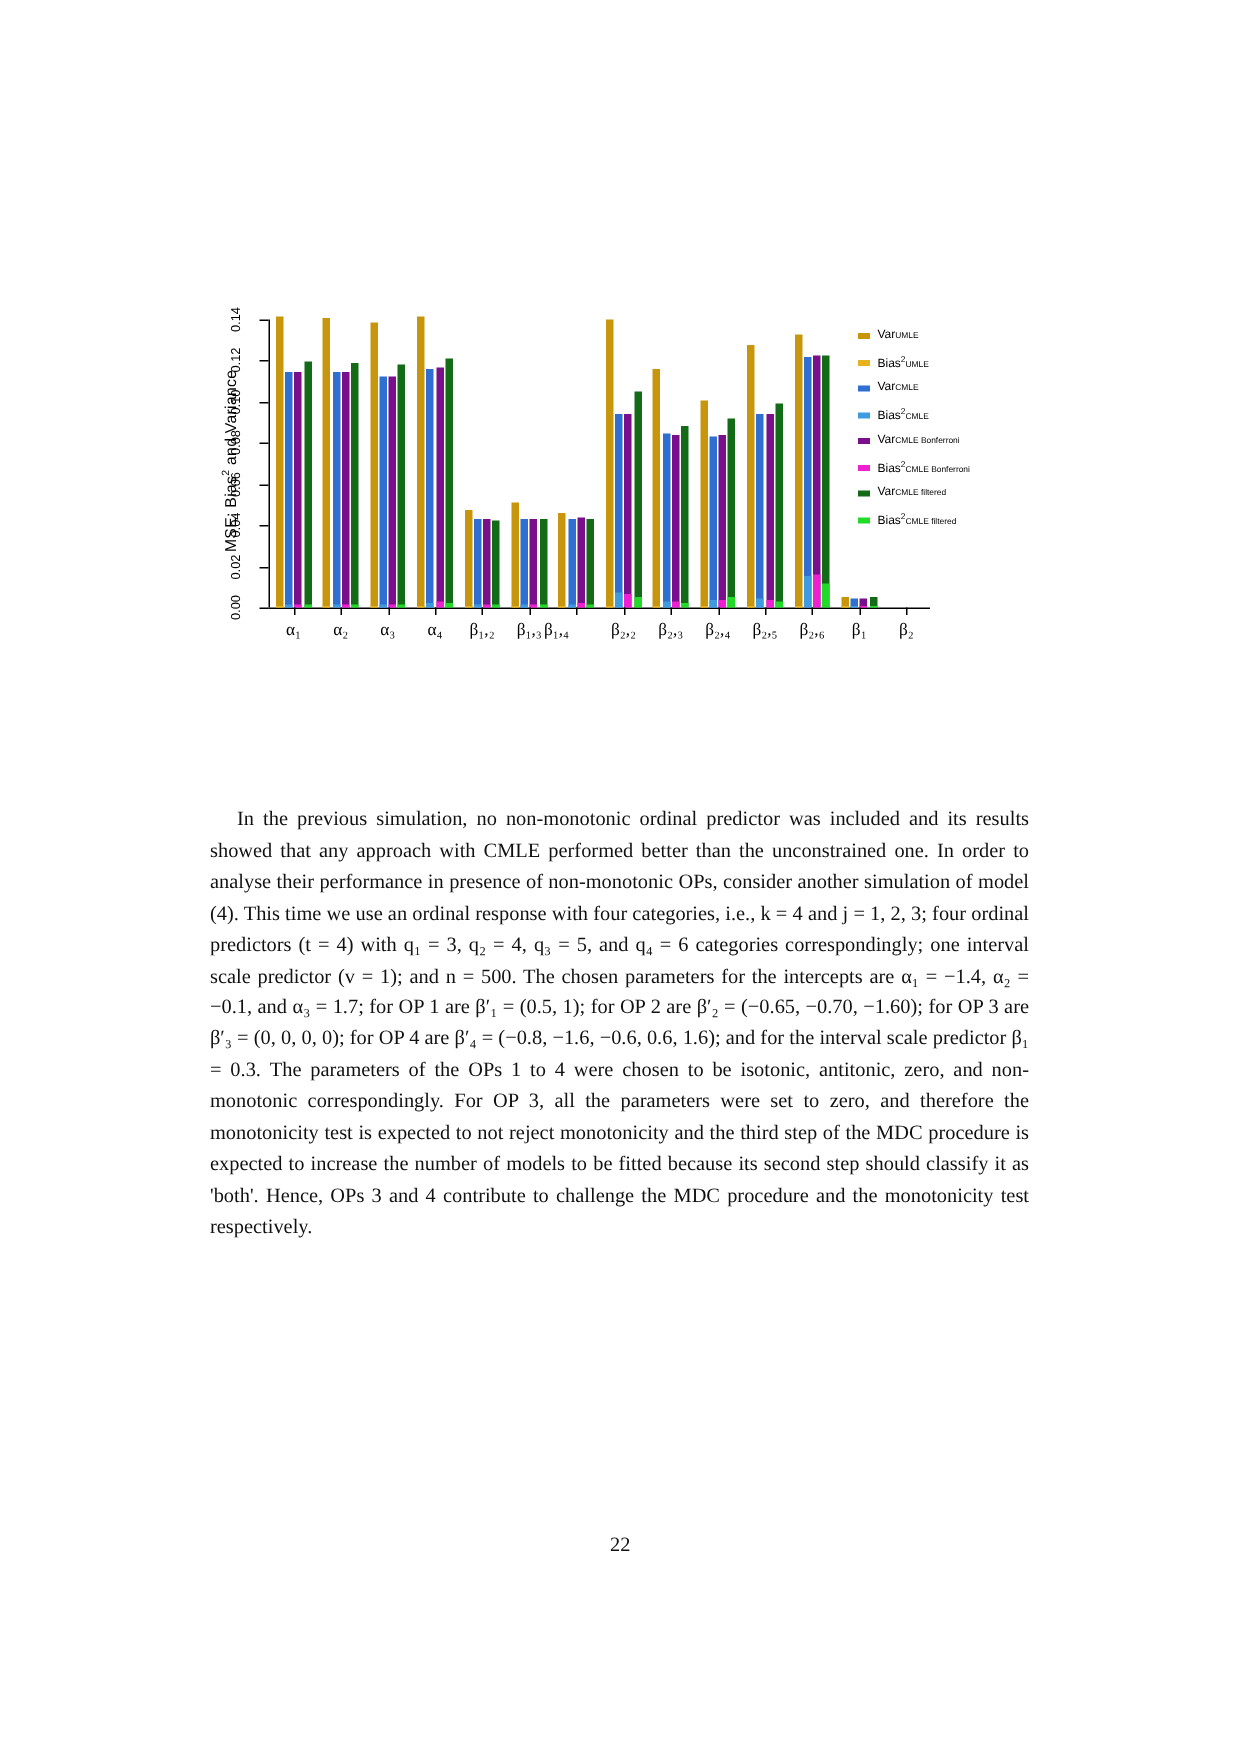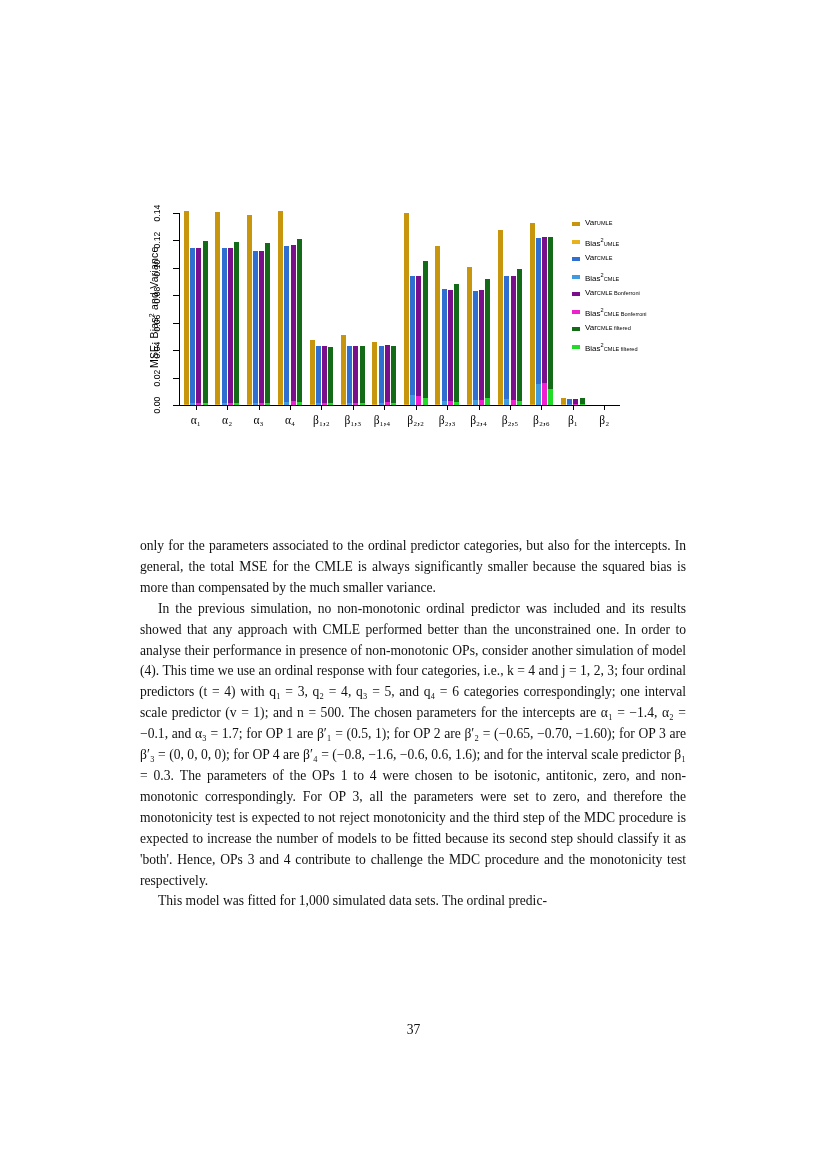--- a/index.html
+++ b/index.html
@@ -476,21 +476,21 @@
           <div class="xlab" style="left: 87.1429px;">α₂</div>
           <div class="xtick" style="left: 118.571px;"></div>
           <div class="xlab" style="left: 118.571px;">α₃</div>
           <div class="xtick" style="left: 150px;"></div>
           <div class="xlab" style="left: 150px;">α₄</div>
           <div class="xtick" style="left: 181.429px;"></div>
           <div class="xlab" style="left: 181.429px;">β₁,₂</div>
           <div class="xtick" style="left: 212.857px;"></div>
           <div class="xlab" style="left: 212.857px;">β₁,₃</div>
           <div class="xtick" style="left: 244.286px;"></div>
-          <div class="xlab" style="left: 242px;">β₁,₄</div>
+          <div class="xlab" style="left: 231px;">β₁,₄</div>
           <div class="xtick" style="left: 275.714px;"></div>
           <div class="xlab" style="left: 275.714px;">β₂,₂</div>
           <div class="xtick" style="left: 307.143px;"></div>
           <div class="xlab" style="left: 307.143px;">β₂,₃</div>
           <div class="xtick" style="left: 338.571px;"></div>
           <div class="xlab" style="left: 338.571px;">β₂,₄</div>
           <div class="xtick" style="left: 370px;"></div>
           <div class="xlab" style="left: 370px;">β₂,₅</div>
           <div class="xtick" style="left: 401.429px;"></div>
           <div class="xlab" style="left: 401.429px;">β₂,₆</div>
@@ -532,19 +532,17 @@
           <div class="legend-row">
             <div class="legend-swatch" style="background: rgb(33, 219, 40);"></div>
             <div class="legend-text">Bias<span class="sup">2</span><span class="sub">CMLE filtered</span></div>
           </div>
         </div>
     </div>
   </div>
 
 
   <div class="body-text">
-    <p>only for the parameters associated to the ordinal predictor categories, but also for the intercepts. In general, the total MSE for the CMLE is always significantly smaller because the squared bias is more than compensated by the much smaller variance.</p>
     <p class="indent">In the previous simulation, no non-monotonic ordinal predictor was included and its results showed that any approach with CMLE performed better than the unconstrained one. In order to analyse their performance in presence of non-monotonic OPs, consider another simulation of model (4). This time we use an ordinal response with four categories, i.e., k = 4 and j = 1, 2, 3; four ordinal predictors (t = 4) with q₁ = 3, q₂ = 4, q₃ = 5, and q₄ = 6 categories correspondingly; one interval scale predictor (v = 1); and n = 500. The chosen parameters for the intercepts are α₁ = −1.4, α₂ = −0.1, and α₃ = 1.7; for OP 1 are β′₁ = (0.5, 1); for OP 2 are β′₂ = (−0.65, −0.70, −1.60); for OP 3 are β′₃ = (0, 0, 0, 0); for OP 4 are β′₄ = (−0.8, −1.6, −0.6, 0.6, 1.6); and for the interval scale predictor β₁ = 0.3. The parameters of the OPs 1 to 4 were chosen to be isotonic, antitonic, zero, and non-monotonic correspondingly. For OP 3, all the parameters were set to zero, and therefore the monotonicity test is expected to not reject monotonicity and the third step of the MDC procedure is expected to increase the number of models to be fitted because its second step should classify it as 'both'. Hence, OPs 3 and 4 contribute to challenge the MDC procedure and the monotonicity test respectively.</p>
-    <p class="indent">This model was fitted for 1,000 simulated data sets. The ordinal predic-</p>
   </div>
 
-  <div class="pageno">37</div>
+  <div class="pageno">22</div>
 </div>
 
 </body></html>

